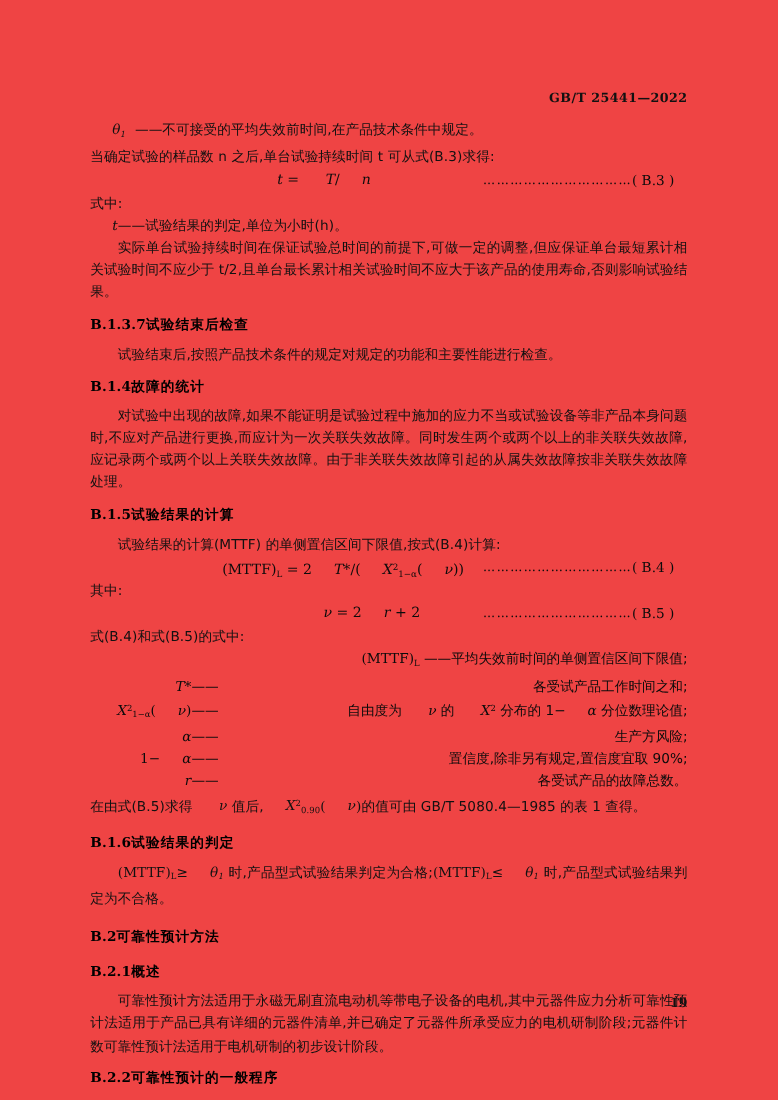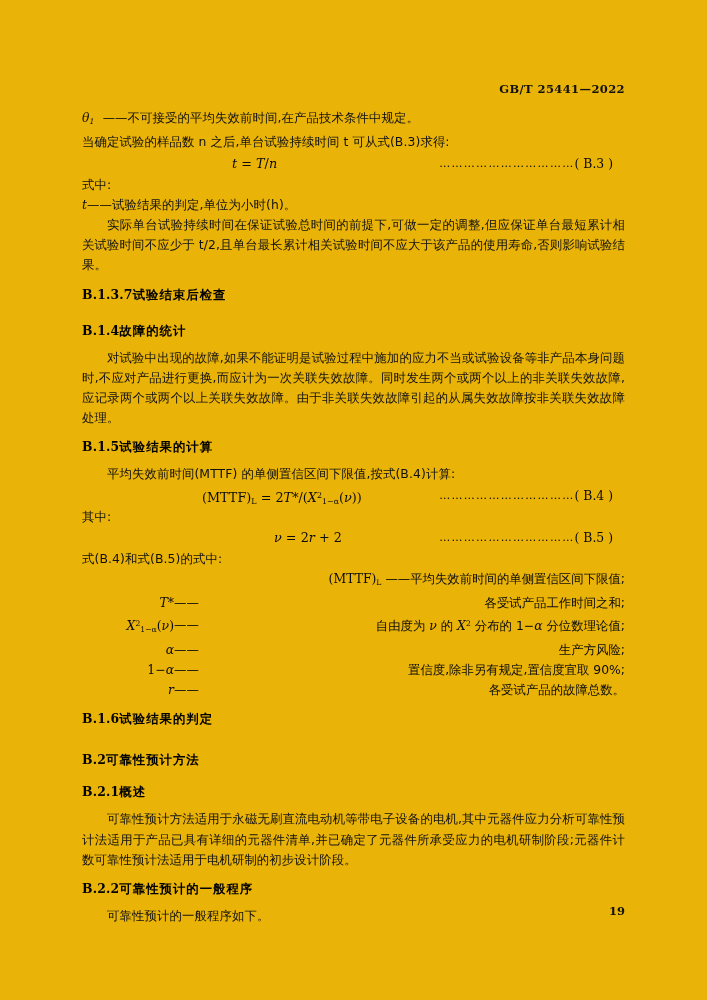--- a/index.html
+++ b/index.html
@@ -13,21 +13,21 @@
     position: relative;
     font-family: "DejaVu Sans", "Liberation Sans", sans-serif;
     color: #0b0b0b;
     overflow: hidden;
   }
   .page {
     position: absolute;
     left: 0; top: 0;
     width: 707px;
     height: 1000px;
-    background: #eab308;
+    background: #ef4444;
   }
 
   
   .header {
     position: absolute;
     left: 82px;
     top: 82px;
     width: 543px;
     text-align: right;
     font-family: "DejaVu Serif", "Liberation Serif", serif;
@@ -101,21 +101,21 @@
     font-size: 12.4px;
     white-space: nowrap;
   }
   .leader {
     letter-spacing: 1.3px;
     font-size: 11px;
     vertical-align: 1px;
   }
   sub { font-size: 0.62em; vertical-align: -0.28em; }
   sup { font-size: 0.62em; vertical-align: 0.5em; }
-  .mi { font-family: "DejaVu Serif", "Liberation Serif", serif; font-style: italic; }
+  .mi { font-family: "DejaVu Serif", "Liberation Serif", serif; font-style: italic; margin-left: 20px; }
   .mr { font-family: "DejaVu Serif", "Liberation Serif", serif; font-style: normal; }
 
   
   .deflist { margin: 0; padding: 0; text-align: right; }
   .defrow {
     display: flex;
     font-size: 12.4px;
     line-height: 20.2px;
     align-items: baseline;
   }
@@ -171,37 +171,38 @@
     <p class="para"><span class="mi">t</span><span>——试验结果的判定,单位为小时(h)。</span></p>
 
     <p class="para indent">实际单台试验持续时间在保证试验总时间的前提下,可做一定的调整,但应保证单台最短累计相关试验时间不应少于 t/2,且单台最长累计相关试验时间不应大于该产品的使用寿命,否则影响试验结果。</p>
 
     <div class="sp-before-h"></div>
     <div class="heading">
       <span class="num">B.1.3.7</span>
       <span class="ttl">试验结束后检查</span>
     </div>
     <div class="sp-after-h"></div>
+    <p class="para indent">试验结束后,按照产品技术条件的规定对规定的功能和主要性能进行检查。</p>
 
     <div class="sp-before-h"></div>
     <div class="heading">
       <span class="num">B.1.4</span>
       <span class="ttl">故障的统计</span>
     </div>
     <div class="sp-after-h"></div>
     <p class="para indent">对试验中出现的故障,如果不能证明是试验过程中施加的应力不当或试验设备等非产品本身问题时,不应对产品进行更换,而应计为一次关联失效故障。同时发生两个或两个以上的非关联失效故障,应记录两个或两个以上关联失效故障。由于非关联失效故障引起的从属失效故障按非关联失效故障处理。</p>
 
     <div class="sp-before-h"></div>
     <div class="heading">
       <span class="num">B.1.5</span>
       <span class="ttl">试验结果的计算</span>
     </div>
     <div class="sp-after-h"></div>
 
-    <p class="para indent">平均失效前时间(MTTF) 的单侧置信区间下限值,按式(B.4)计算:</p>
+    <p class="para indent">试验结果的计算(MTTF) 的单侧置信区间下限值,按式(B.4)计算:</p>
 
     <div class="eqrow">
       <span class="eq" style="left:120px"><span class="mr">(MTTF)<sub>L</sub></span> <span class="mr">=</span> <span class="mr">2</span><span class="mi">T</span><span class="mr">*</span><span class="mr">/(</span><span class="mi">X</span><sup class="mr">2</sup><sub class="mr">1−α</sub><span class="mr">(</span><span class="mi">ν</span><span class="mr">))</span></span>
       <span class="eqnum"><span class="leader">……………………………</span><span>( B.4 )</span></span>
     </div>
 
     <p class="para">其中:</p>
 
     <div class="eqrow">
       <span class="eq" style="left:192px"><span class="mi">ν</span> <span class="mr">=</span> <span class="mr">2</span><span class="mi">r</span> <span class="mr">+</span> <span class="mr">2</span></span>
@@ -238,27 +239,29 @@
         <span class="deftxt">置信度,除非另有规定,置信度宜取 90%;</span>
       </div>
 
       <div class="defrow">
         <span class="defsym"><span class="mi">r</span></span>
         <span class="defdash">——</span>
         <span class="deftxt">各受试产品的故障总数。</span>
       </div>
     </div>
 
+    <p class="para">在由式(B.5)求得 <span class="mi">ν</span> 值后,<span class="mi">X</span><sup class="mr">2</sup><sub class="mr">0.90</sub><span class="mr">(</span><span class="mi">ν</span><span class="mr">)</span>的值可由 GB/T 5080.4—1985 的表 1 查得。</p>
 
     <div class="sp-before-h"></div>
     <div class="heading">
       <span class="num">B.1.6</span>
       <span class="ttl">试验结果的判定</span>
     </div>
     <div class="sp-after-h"></div>
+    <p class="para indent"><span class="mr">(MTTF)<sub>L</sub></span>≥<span class="mi">θ<sub>1</sub></span> 时,产品型式试验结果判定为合格;<span class="mr">(MTTF)<sub>L</sub></span>≤<span class="mi">θ<sub>1</sub></span> 时,产品型式试验结果判定为不合格。</p>
 
     <div class="sp-before-h" style="height:14px"></div>
     <div class="heading">
       <span class="num">B.2</span>
       <span class="ttl">可靠性预计方法</span>
     </div>
 
     <div class="sp-before-h" style="height:12px"></div>
     <div class="heading">
       <span class="num">B.2.1</span>

